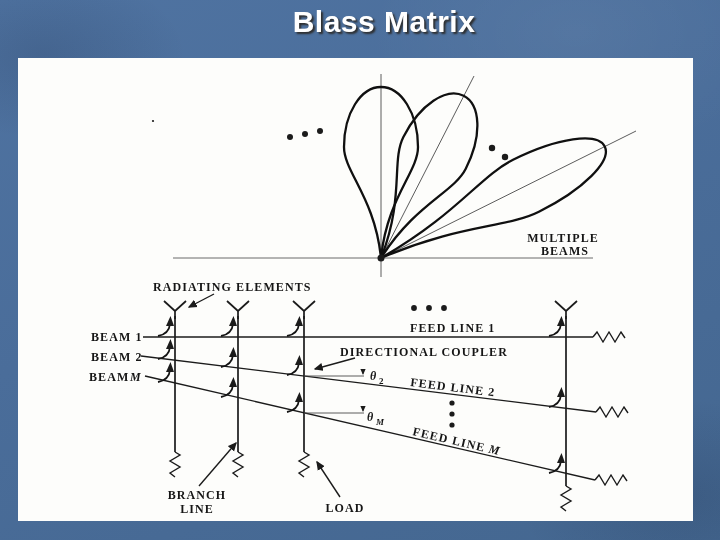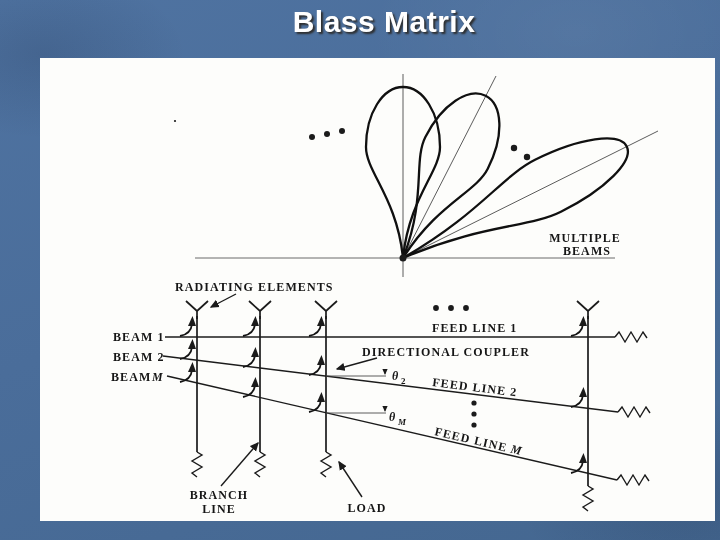--- a/index.html
+++ b/index.html
@@ -13,21 +13,21 @@
       linear-gradient(158deg,#4f73a1 0%,#4a6d9a 45%,#446790 100%);
     font-family:"Liberation Sans", sans-serif;
   }
   .slide-title{
     position:absolute;top:5px;left:0;width:100%;text-align:center;
     font-size:30px;font-weight:700;letter-spacing:0.5px;color:#ffffff;
     text-shadow:2px 2px 2px #2e2e2e;
     padding-left:24px;
   }
   .panel{
-    position:absolute;left:40px;top:58px;width:675px;height:463px;
+    position:absolute;left:18px;top:58px;width:675px;height:463px;
     background:#fdfdfb;
   }
   svg{display:block;}
   svg text{
     font-family:"Liberation Serif", serif;
     fill:#161616;font-weight:600;letter-spacing:1.1px;
   }
   .lbl{font-size:12px;}
   .ctr{text-anchor:middle;}
   .it{font-style:italic;}

